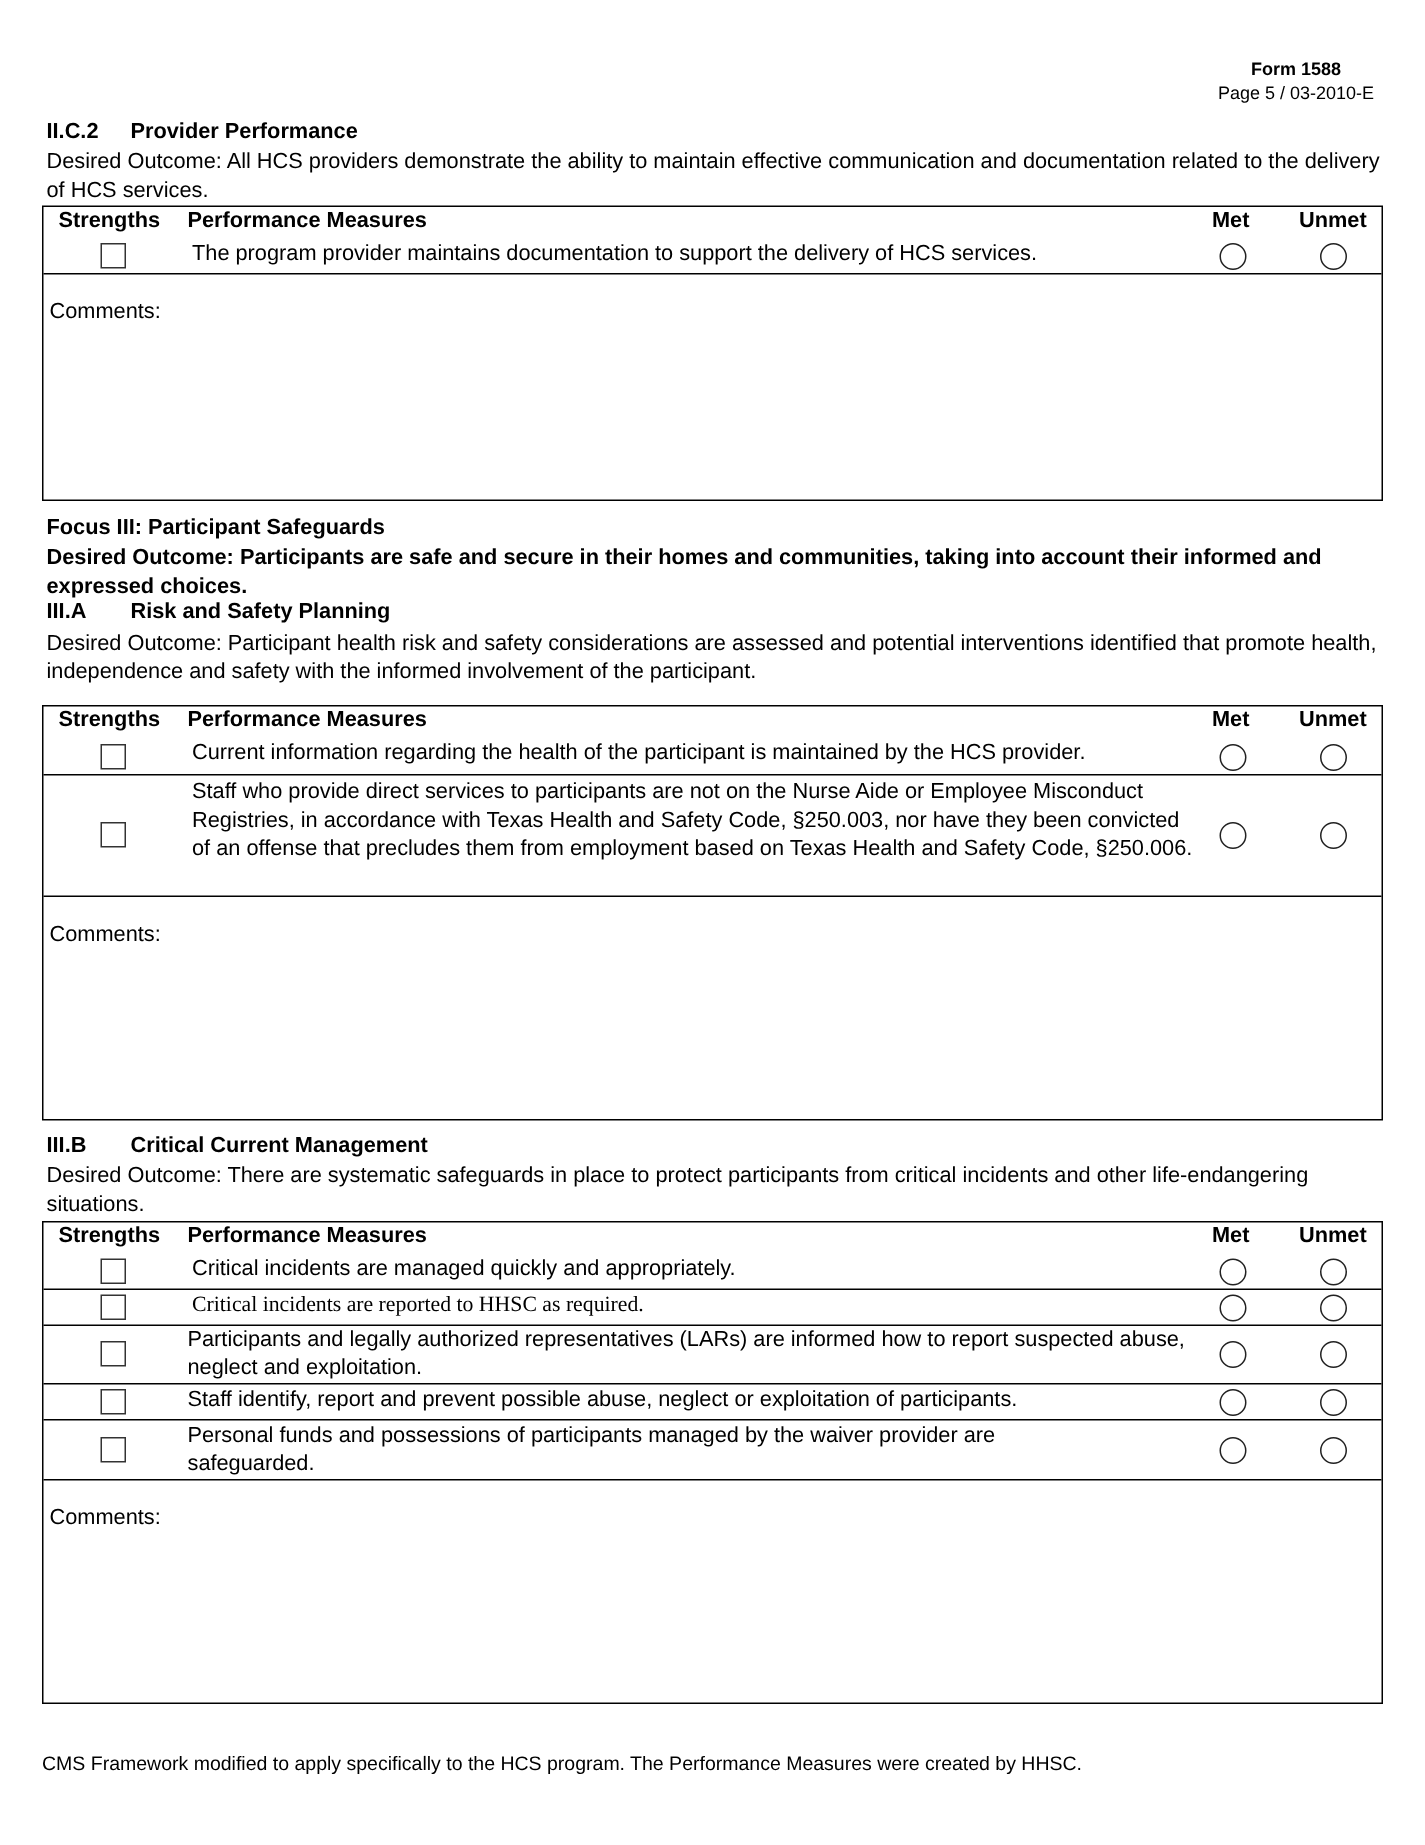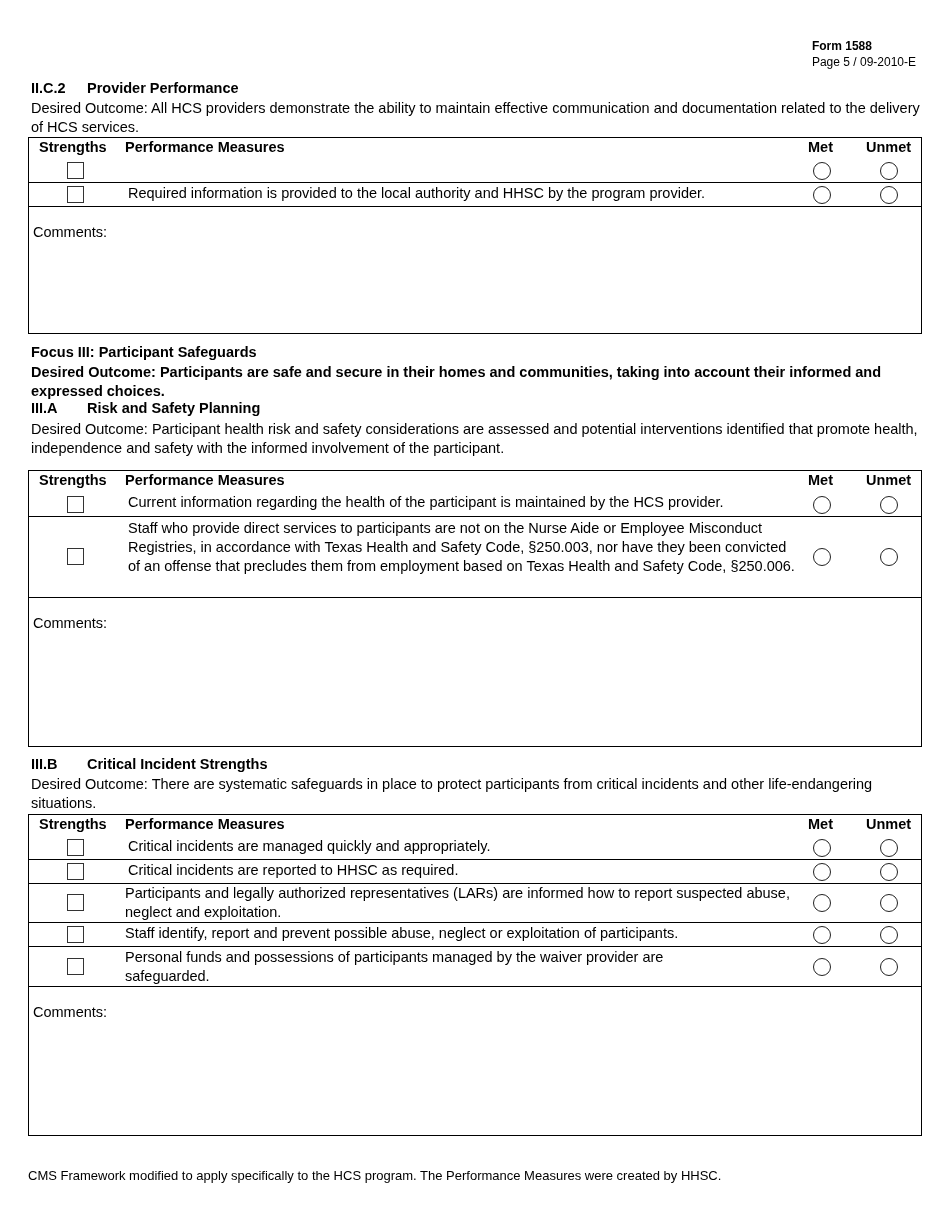--- a/index.html
+++ b/index.html
@@ -1,18 +1,18 @@
 <!DOCTYPE html>
 <html><head>
 <meta charset="utf-8">
 <style>
   html, body { margin: 0; padding: 0; background: #ffffff; }
   body { width: 950px; height: 1230px; position: relative; font-family: "Liberation Sans", sans-serif; color: #000; font-size: 14.5px; }
   .abs { position: absolute; }
-  .hdr-right { right: 34px; text-align: left; font-size: 12px; line-height: 16px; }
+  .hdr-right { right: 34px; text-align: center; font-size: 12px; line-height: 16px; }
   .hdr-right .b { font-weight: bold; }
   .sec-title { left: 31px; font-weight: bold; font-size: 14.5px; white-space: nowrap; }
   .sec-title .num { display: inline-block; width: 56px; }
   .outcome { left: 31px; width: 890px; font-size: 14.5px; line-height: 19px; }
   .outcome b { font-weight: normal; }
   .table { left: 28px; width: 894px; border: 1px solid #000; box-sizing: border-box; }
   .row { position: relative; border-top: 1px solid #000; box-sizing: border-box; }
   .row.first { border-top: none; }
   .th { font-weight: bold; position: absolute; top: 0; }
   .cb { position: absolute; left: 38px; width: 17px; height: 17px; border: 1px solid #333; box-sizing: border-box; background: #fff; cursor: pointer; }
@@ -23,47 +23,42 @@
   .comments { position: relative; border-top: 1px solid #000; box-sizing: border-box; }
   .comments .lbl { position: absolute; left: 4px; top: 17px; }
   .comments textarea { position: absolute; left: 90px; top: 2px; right: 4px; bottom: 4px; border: none; resize: none; background: transparent; font-family: "Liberation Sans", sans-serif; font-size: 14px; outline: none; }
   .footer { left: 28px; font-size: 13px; white-space: nowrap; }
 </style>
 </head>
 <body>
 
 <div class="abs hdr-right" style="top:38px;">
   <div class="b">Form 1588</div>
-  <div>Page 5  / 09-2010-E</div>
+  <div>Page 5  / 03-2010-E</div>
 </div>
 
 <div class="abs sec-title" style="top:80px;">
   <span class="num">II.C.2</span><span>Provider Performance</span>
 </div>
 <div class="abs outcome" style="top:99px;">
   <b>Desired Outcome:</b><span> All HCS providers demonstrate the ability to maintain effective communication and documentation related to the delivery of HCS services.</span>
 </div>
 
 <div class="abs table" style="top:137px; height:197px;">
   <div class="row first" style="height:20px;">
     <span class="th" style="left:10px; top:1px;">Strengths</span>
     <span class="th" style="left:96px; top:1px;">Performance Measures</span>
     <span class="th" style="left:779px; top:1px;">Met</span>
     <span class="th" style="left:837px; top:1px;">Unmet</span>
   </div>
   <div class="row first" style="height:24px;">
     <div class="cb" style="top:4px;"></div>
+    <div class="measure" style="top:2px;">The program provider maintains documentation to support the delivery of HCS services.</div>
     <div class="radio r-met" style="top:4px;"></div>
     <div class="radio r-unmet" style="top:4px;"></div>
-  </div>
-  <div class="row" style="height:24px;">
-    <div class="cb" style="top:3px;"></div>
-    <div class="measure" style="top:1px;">Required information is provided to the local authority and HHSC by the program provider.</div>
-    <div class="radio r-met" style="top:3px;"></div>
-    <div class="radio r-unmet" style="top:3px;"></div>
   </div>
   <div class="comments" style="height:127px;">
     <span class="lbl">Comments:</span>
     <textarea style=""></textarea>
   </div>
 </div>
 
 <div class="abs sec-title" style="top:344px;">Focus III: Participant Safeguards</div>
 <div class="abs outcome" style="top:363px; font-weight:bold;">Desired Outcome: Participants are safe and secure in their homes and communities, taking into account their informed and expressed choices.</div>
 
@@ -93,40 +88,40 @@
     <div class="radio r-met" style="top:31px;"></div>
     <div class="radio r-unmet" style="top:31px;"></div>
   </div>
   <div class="comments" style="height:125px;">
     <span class="lbl">Comments:</span>
     <textarea style=""></textarea>
   </div>
 </div>
 
 <div class="abs sec-title" style="top:756px;">
-  <span class="num">III.B</span><span>Critical Incident Strengths</span>
+  <span class="num">III.B</span><span>Critical Current Management</span>
 </div>
 <div class="abs outcome" style="top:775px;">
   <b>Desired Outcome:</b><span> There are systematic safeguards in place to protect participants from critical incidents and other life-endangering situations.</span>
 </div>
 
 <div class="abs table" style="top:814px; height:322px;">
   <div class="row first" style="height:20px;">
     <span class="th" style="left:10px; top:1px;">Strengths</span>
     <span class="th" style="left:96px; top:1px;">Performance Measures</span>
     <span class="th" style="left:779px; top:1px;">Met</span>
     <span class="th" style="left:837px; top:1px;">Unmet</span>
   </div>
   <div class="row first" style="height:24px;">
     <div class="cb" style="top:4px;"></div>
     <div class="measure" style="top:2px;">Critical incidents are managed quickly and appropriately.</div>
     <div class="radio r-met" style="top:4px;"></div>
     <div class="radio r-unmet" style="top:4px;"></div>
   </div>
-  <div class="row" style="height:24px;">
+  <div class="row" style="height:24px;font-family:Liberation Serif, serif;">
     <div class="cb" style="top:3px;"></div>
     <div class="measure" style="top:1px;">Critical incidents are reported to HHSC as required.</div>
     <div class="radio r-met" style="top:3px;"></div>
     <div class="radio r-unmet" style="top:3px;"></div>
   </div>
   <div class="row" style="height:39px;">
     <div class="cb" style="top:10px;"></div>
     <div class="measure" style="top:0px; left:96px;">Participants and legally authorized representatives (LARs) are informed how to report suspected abuse, neglect and exploitation.</div>
     <div class="radio r-met" style="top:10px;"></div>
     <div class="radio r-unmet" style="top:10px;"></div>

